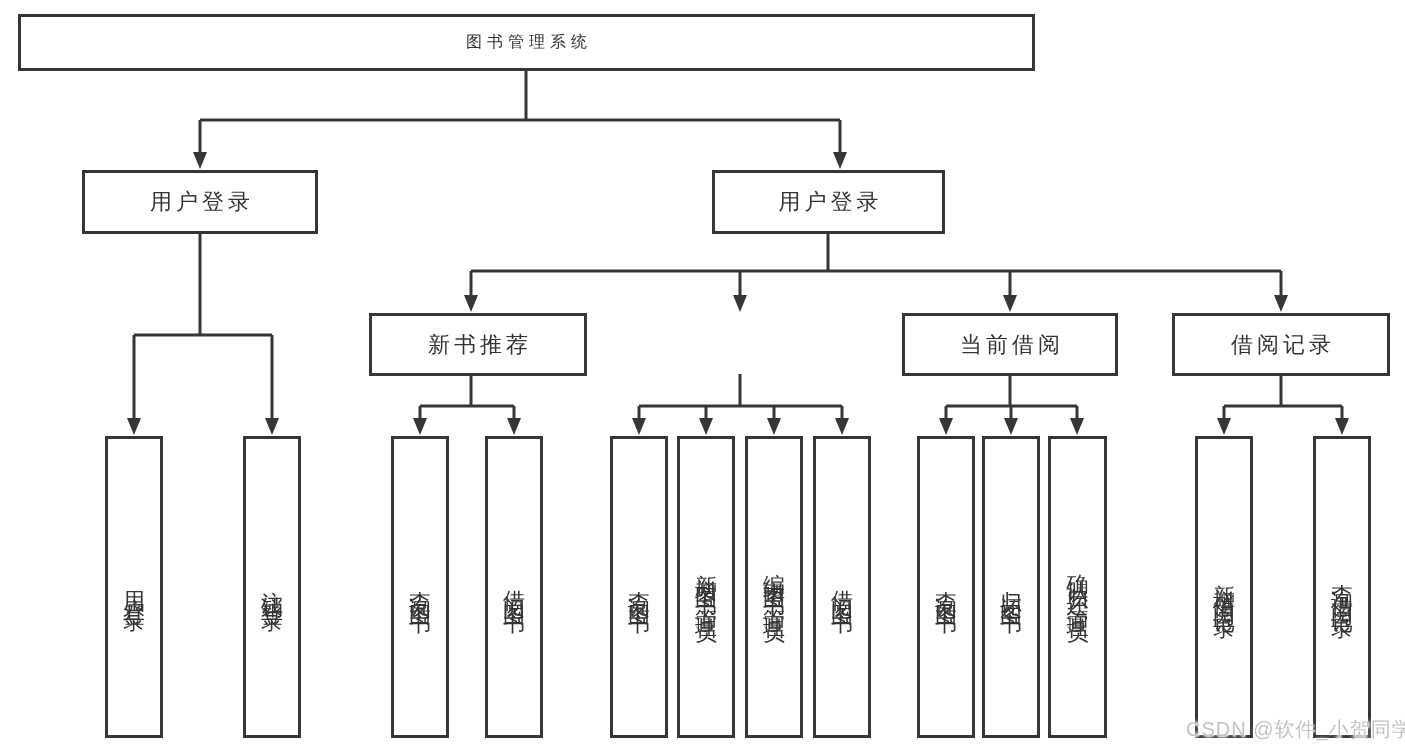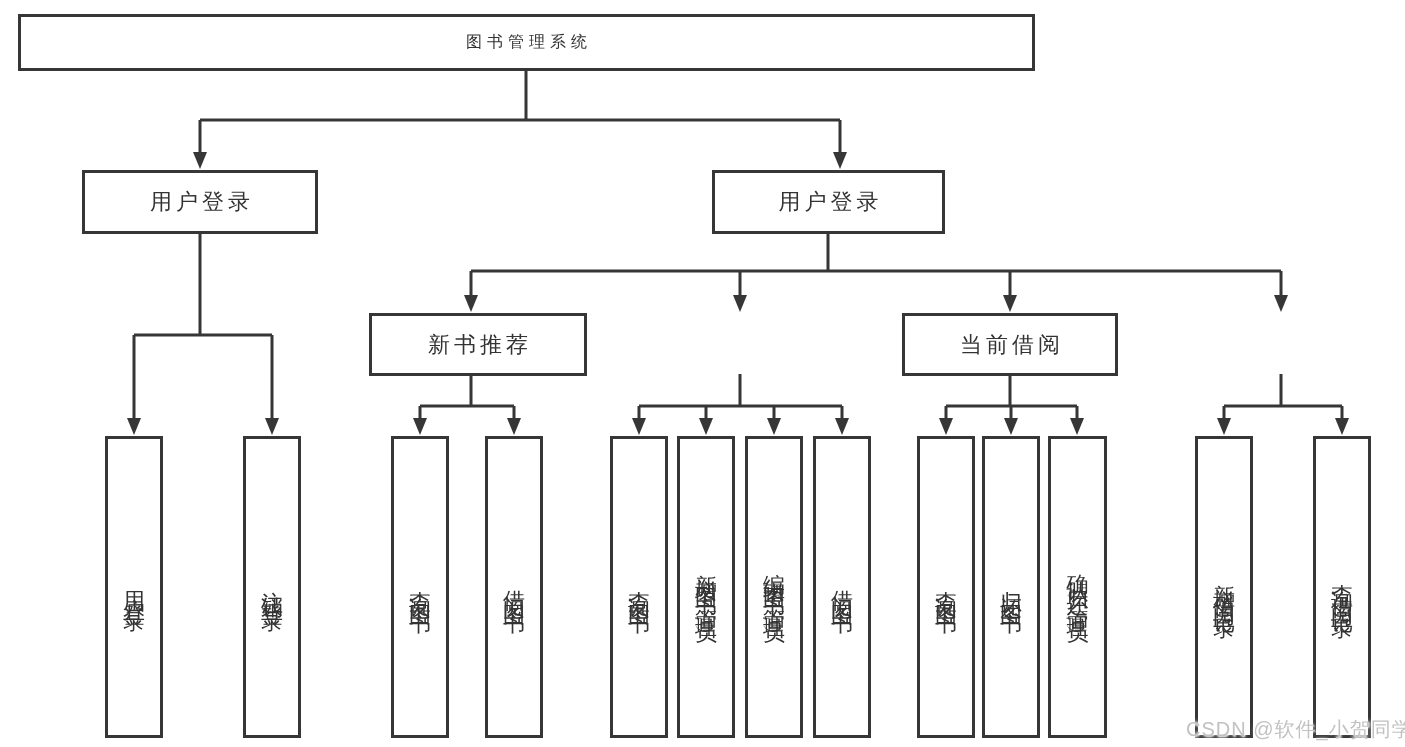--- a/index.html
+++ b/index.html
@@ -109,20 +109,23 @@
   <div class="node" style="left:712px; top:170px; width:233px; height:64px;">
     <span class="h-label">用户登录</span>
   </div>
 
   <div class="node" style="left:362px; top:313px; width:218px; height:63px;margin-left:7px;">
     <span class="h-label">新书推荐</span>
   </div>
   <div class="node" style="left:902px; top:313px; width:216px; height:63px;">
     <span class="h-label">当前借阅</span>
   </div>
+  <div class="node" style="left:1172px; top:313px; width:218px; height:63px;">
+    <span class="h-label">借阅记录</span>
+  </div>
 
   <div class="node v-node" style="left:105px; top:436px; width:58px; height:302px;">
     <span class="v-label">用户登录</span>
   </div>
   <div class="node v-node" style="left:243px; top:436px; width:58px; height:302px;">
     <span class="v-label">注销登录</span>
   </div>
 
   <div class="node v-node" style="left:391px; top:436px; width:58px; height:302px;">
     <span class="v-label">查询图书</span>

